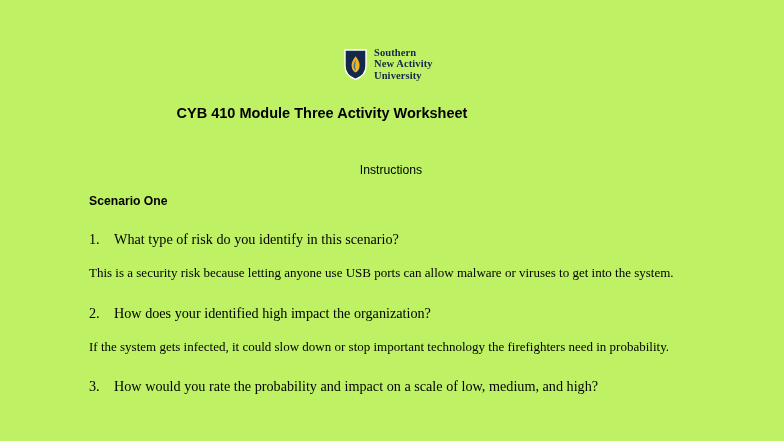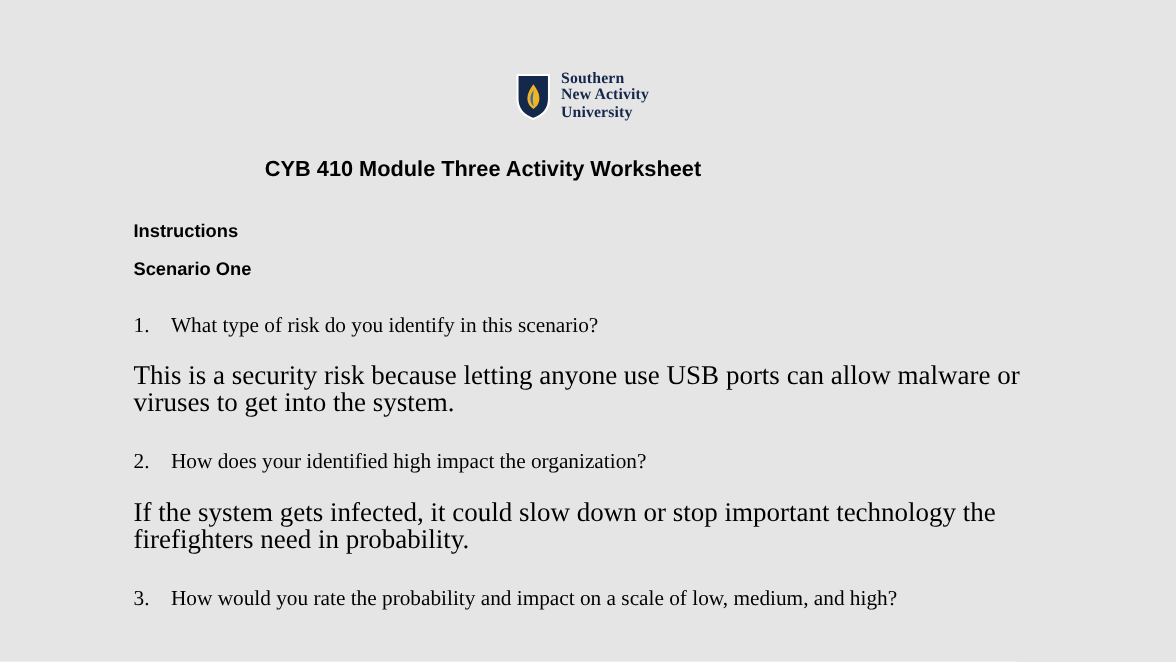--- a/index.html
+++ b/index.html
@@ -13,21 +13,21 @@
     overflow: hidden;
     font-family: "Liberation Serif", serif;
     color: #000000;
     position: relative;
   }
 
   .page {
     position: relative;
     width: 784px;
     height: 441px;
-    background: #e5e5e5;
+    background: #bef264;
   }
 
   
   .logo-block {
     position: absolute;
     left: 344px;
     top: 47px;
     display: flex;
     align-items: center;
     gap: 7px;
@@ -71,24 +71,25 @@
   
   .content {
     position: absolute;
     left: 89px;
     top: 147px;
     width: 604px;
   }
 
   .h-bold {
     font-family: "Liberation Sans", sans-serif;
-    font-weight: 700;
+    font-weight: 400;
     font-size: 12.2px;
     line-height: 14.5px;
-    margin: 0;
+    margin: 16px;
+    text-align: center;
   }
   .instr-text {
     font-family: "Liberation Sans", sans-serif;
     font-weight: 700;
     font-size: 11.4px;
     line-height: 14px;
     margin: 2px 0 0 0;
     letter-spacing: -0.05px;
   }
 
@@ -109,21 +110,21 @@
     line-height: 17px;
   }
   .q-num {
     width: 25px;
     flex: 0 0 25px;
   }
   .q-text { flex: 1 1 auto; }
 
   .answer {
     font-family: "Liberation Serif", serif;
-    font-size: 18px;
+    font-size: 13px;
     line-height: 17.5px;
     margin: 16px 0 0 0;
     max-width: 601px;
   }
 </style>
 </head>
 <body>
 
 <div class="page">
 

